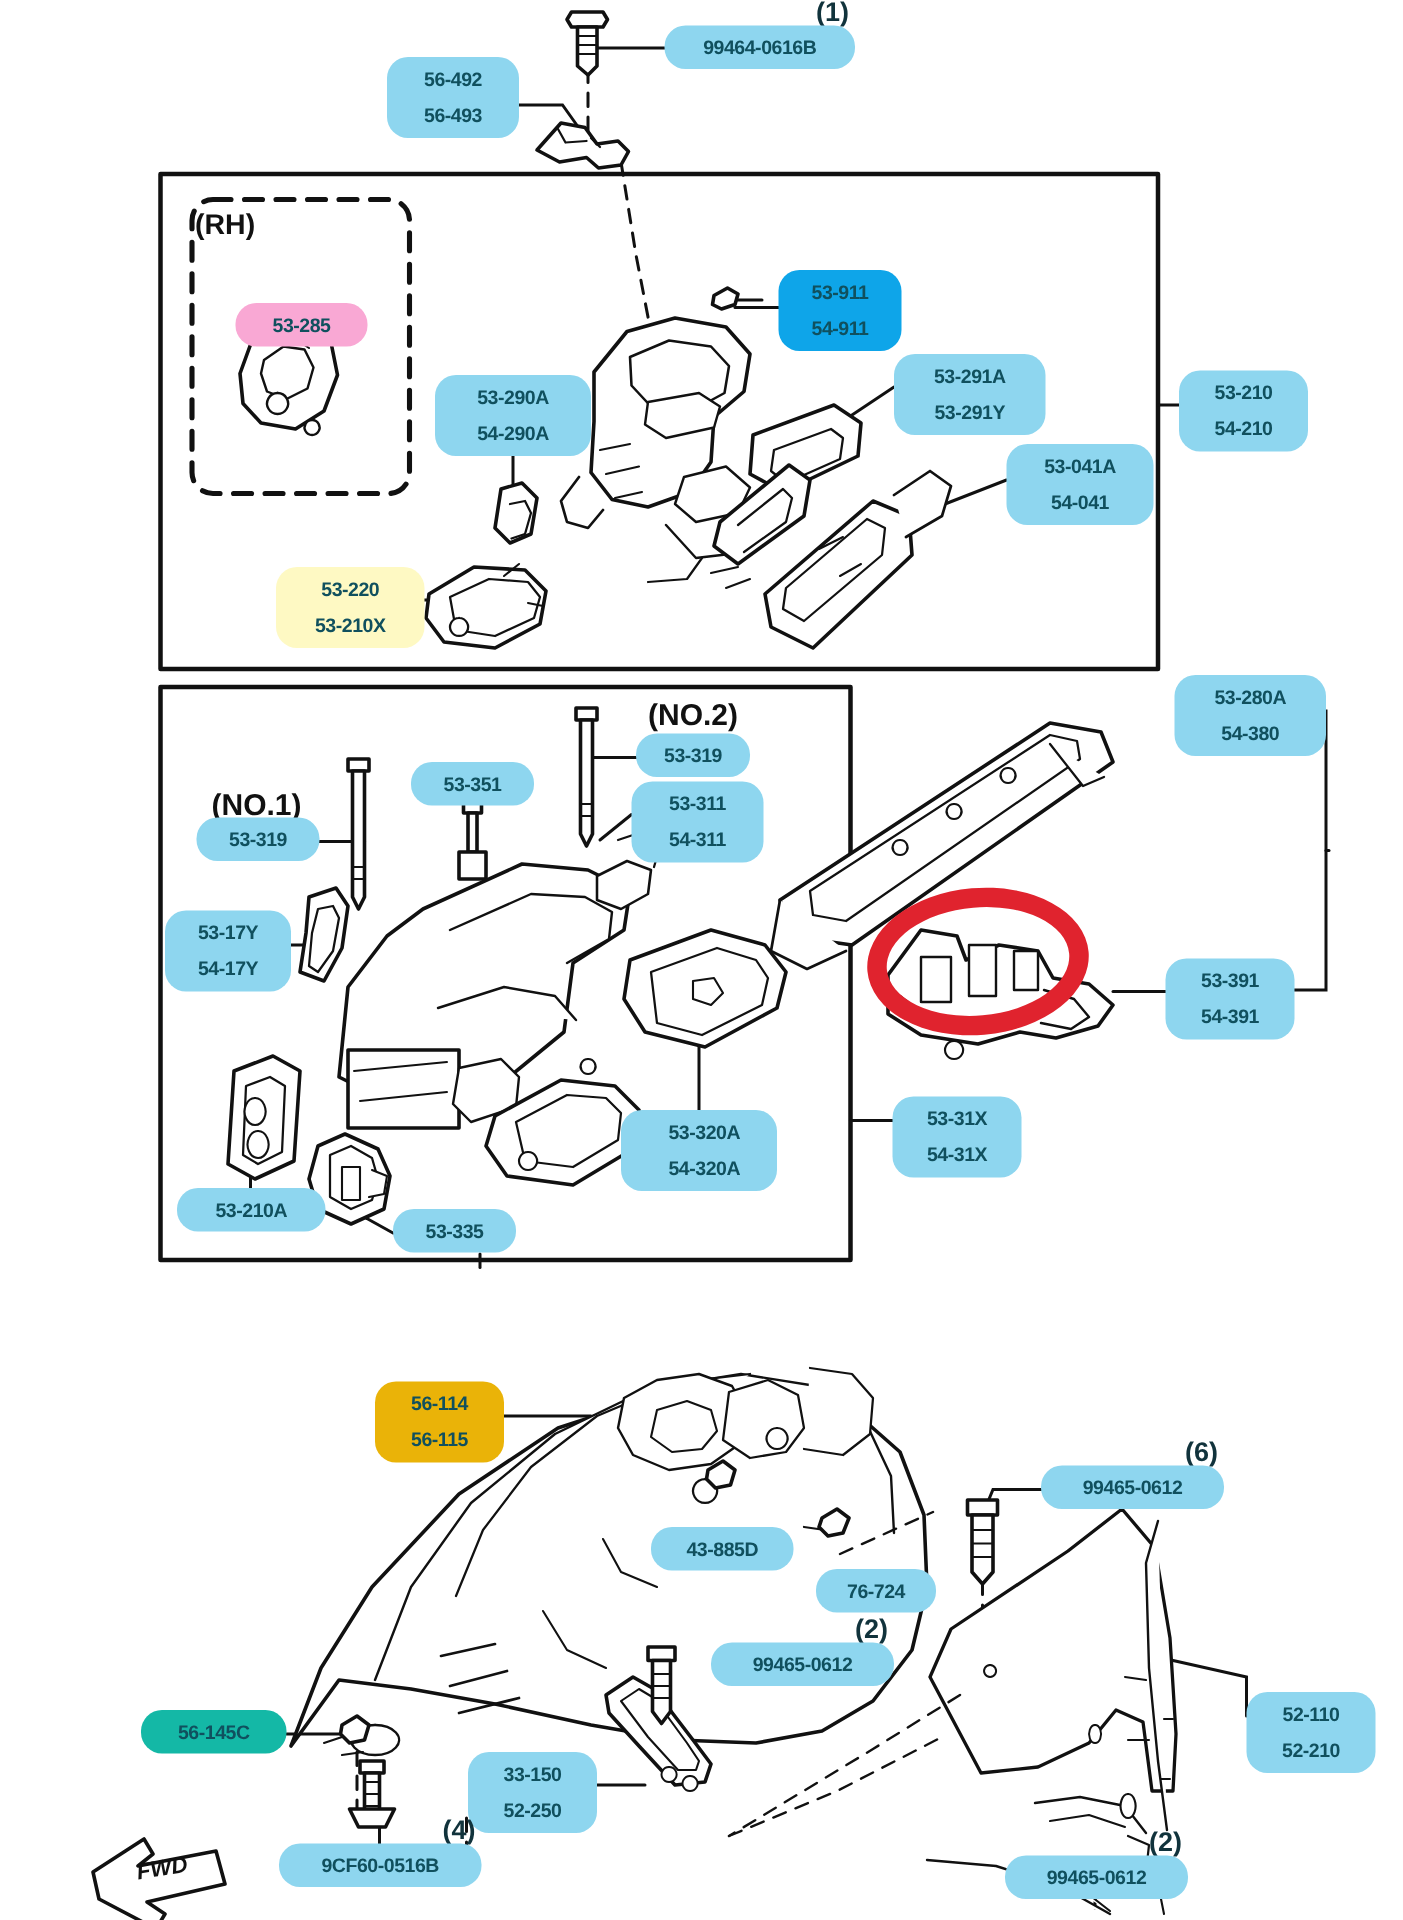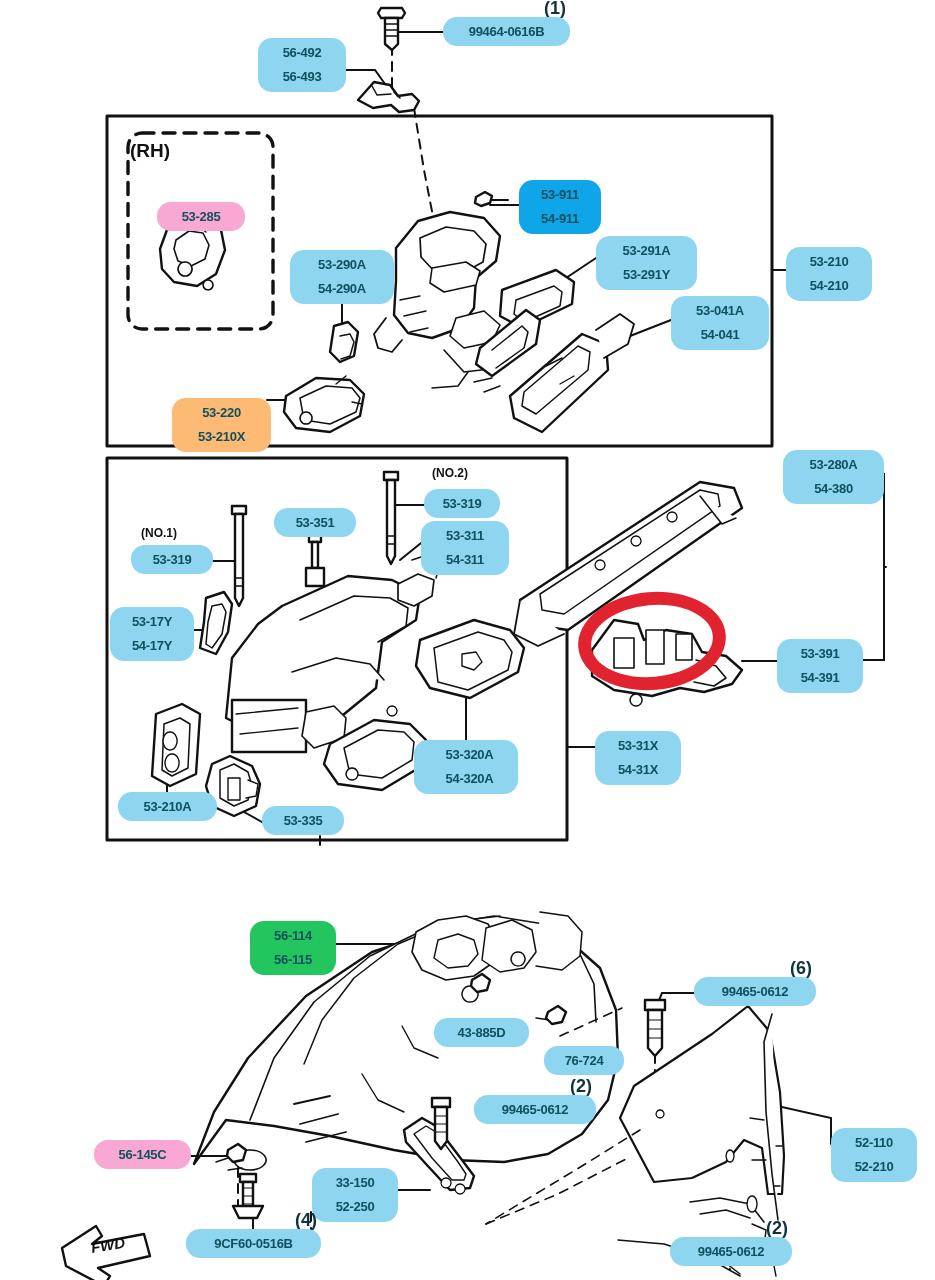--- a/index.html
+++ b/index.html
@@ -54,21 +54,21 @@
   }
   
   .plain {
     position: absolute;
     font-family: "Liberation Sans", sans-serif;
     font-size: 19px;
     font-weight: 700;
     color: #111111;
     white-space: pre;
   }
-  .plain.small { font-size: 12px; }
+  .plain.small { font-size: 20px; }
   #redcircle {
     position: absolute;
     left: 578px;
     top: 592px;
     width: 122px;
     height: 72px;
     border: 13px solid #e0232e;
     border-radius: 50%;
     box-sizing: content-box;
     transform: rotate(-5deg);
@@ -345,41 +345,41 @@
   <div id="callout-layer">
       <div class="qty" style="left: 544px; top: -2px;">(1)</div>
       <div class="badge" style="left: 443px; top: 17px; min-width: 127px; background: rgb(142, 214, 239); color: rgb(16, 80, 94);"><span>99464-0616B</span></div>
       <div class="badge two" style="left: 258px; top: 38px; min-width: 88px; background: rgb(142, 214, 239); color: rgb(16, 80, 94);"><span>56-492</span><span>56-493</span></div>
       <div class="badge" style="left: 157px; top: 174px; min-width: 88px; background: #f9a8d4; color: rgb(16, 80, 94); margin-top: 28px;"><span>53-285</span></div>
       <div class="badge two" style="left: 519px; top: 180px; min-width: 82px; background: #0ea5e9; color: rgb(16, 80, 94);"><span>53-911</span><span>54-911</span></div>
       <div class="badge two" style="left: 596px; top: 236px; min-width: 101px; background: rgb(142, 214, 239); color: rgb(16, 80, 94);"><span>53-291A</span><span>53-291Y</span></div>
       <div class="badge two" style="left: 786px; top: 247px; min-width: 86px; background: rgb(142, 214, 239); color: rgb(16, 80, 94);"><span>53-210</span><span>54-210</span></div>
       <div class="badge two" style="left: 290px; top: 250px; min-width: 104px; background: rgb(142, 214, 239); color: rgb(16, 80, 94);"><span>53-290A</span><span>54-290A</span></div>
       <div class="badge two" style="left: 671px; top: 296px; min-width: 98px; background: rgb(142, 214, 239); color: rgb(16, 80, 94);"><span>53-041A</span><span>54-041</span></div>
-      <div class="badge two" style="left: 172px; top: 378px; min-width: 99px; background: #fdba74; color: rgb(16, 80, 94); margin-top: 20px;"><span>53-220</span><span>53-210X</span></div>
+      <div class="badge two" style="left: 184px; top: 378px; min-width: 99px; background: #fef9c3; color: rgb(16, 80, 94);"><span>53-220</span><span>53-210X</span></div>
       <div class="badge two" style="left: 783px; top: 450px; min-width: 101px; background: rgb(142, 214, 239); color: rgb(16, 80, 94);"><span>53-280A</span><span>54-380</span></div>
       <div class="badge" style="left: 424px; top: 489px; min-width: 76px; background: rgb(142, 214, 239); color: rgb(16, 80, 94);"><span>53-319</span></div>
       <div class="badge" style="left: 274px; top: 508px; min-width: 82px; background: rgb(142, 214, 239); color: rgb(16, 80, 94);"><span>53-351</span></div>
       <div class="badge two" style="left: 421px; top: 521px; min-width: 88px; background: rgb(142, 214, 239); color: rgb(16, 80, 94);"><span>53-311</span><span>54-311</span></div>
       <div class="badge" style="left: 131px; top: 545px; min-width: 82px; background: rgb(142, 214, 239); color: rgb(16, 80, 94);"><span>53-319</span></div>
       <div class="badge two" style="left: 110px; top: 607px; min-width: 84px; background: rgb(142, 214, 239); color: rgb(16, 80, 94);"><span>53-17Y</span><span>54-17Y</span></div>
       <div class="badge two" style="left: 777px; top: 639px; min-width: 86px; background: rgb(142, 214, 239); color: rgb(16, 80, 94);"><span>53-391</span><span>54-391</span></div>
       <div class="badge two" style="left: 595px; top: 731px; min-width: 86px; background: rgb(142, 214, 239); color: rgb(16, 80, 94);"><span>53-31X</span><span>54-31X</span></div>
       <div class="badge two" style="left: 414px; top: 740px; min-width: 104px; background: rgb(142, 214, 239); color: rgb(16, 80, 94); padding-left: 16px;"><span>53-320A</span><span>54-320A</span></div>
       <div class="badge" style="left: 118px; top: 792px; min-width: 99px; background: rgb(142, 214, 239); color: rgb(16, 80, 94);"><span>53-210A</span></div>
       <div class="badge" style="left: 262px; top: 806px; min-width: 82px; background: rgb(142, 214, 239); color: rgb(16, 80, 94);"><span>53-335</span></div>
-      <div class="badge two" style="left: 250px; top: 921px; min-width: 86px; background: #22c55e; color: rgb(16, 80, 94);"><span>56-114</span><span>56-115</span></div>
+      <div class="badge two" style="left: 250px; top: 921px; min-width: 86px; background: #eab308; color: rgb(16, 80, 94);"><span>56-114</span><span>56-115</span></div>
       <div class="qty" style="left: 790px; top: 958px;">(6)</div>
       <div class="badge" style="left: 694px; top: 977px; min-width: 122px; background: rgb(142, 214, 239); color: rgb(16, 80, 94);"><span>99465-0612</span></div>
       <div class="badge" style="left: 434px; top: 1018px; min-width: 95px; background: rgb(142, 214, 239); color: rgb(16, 80, 94);"><span>43-885D</span></div>
       <div class="badge" style="left: 544px; top: 1046px; min-width: 80px; background: rgb(142, 214, 239); color: rgb(16, 80, 94);"><span>76-724</span></div>
       <div class="qty" style="left: 570px; top: 1076px;">(2)</div>
       <div class="badge" style="left: 474px; top: 1095px; min-width: 122px; background: rgb(142, 214, 239); color: rgb(16, 80, 94);"><span>99465-0612</span></div>
       <div class="badge two" style="left: 831px; top: 1128px; min-width: 86px; background: rgb(142, 214, 239); color: rgb(16, 80, 94);"><span>52-110</span><span>52-210</span></div>
-      <div class="badge" style="left: 94px; top: 1140px; min-width: 97px; background: #f9a8d4; color: rgb(16, 80, 94);"><span>56-145C</span></div>
+      <div class="badge" style="left: 94px; top: 1140px; min-width: 97px; background: #14b8a6; color: rgb(16, 80, 94);"><span>56-145C</span></div>
       <div class="badge two" style="left: 312px; top: 1168px; min-width: 86px; background: rgb(142, 214, 239); color: rgb(16, 80, 94);"><span>33-150</span><span>52-250</span></div>
       <div class="qty" style="left: 295px; top: 1210px;">(4)</div>
       <div class="badge" style="left: 186px; top: 1229px; min-width: 135px; background: rgb(142, 214, 239); color: rgb(16, 80, 94);"><span>9CF60-0516B</span></div>
       <div class="qty" style="left: 766px; top: 1218px;">(2)</div>
       <div class="badge" style="left: 670px; top: 1237px; min-width: 122px; background: rgb(142, 214, 239); color: rgb(16, 80, 94);"><span>99465-0612</span></div>
     </div>
 
 </div>
 
 </body></html>

